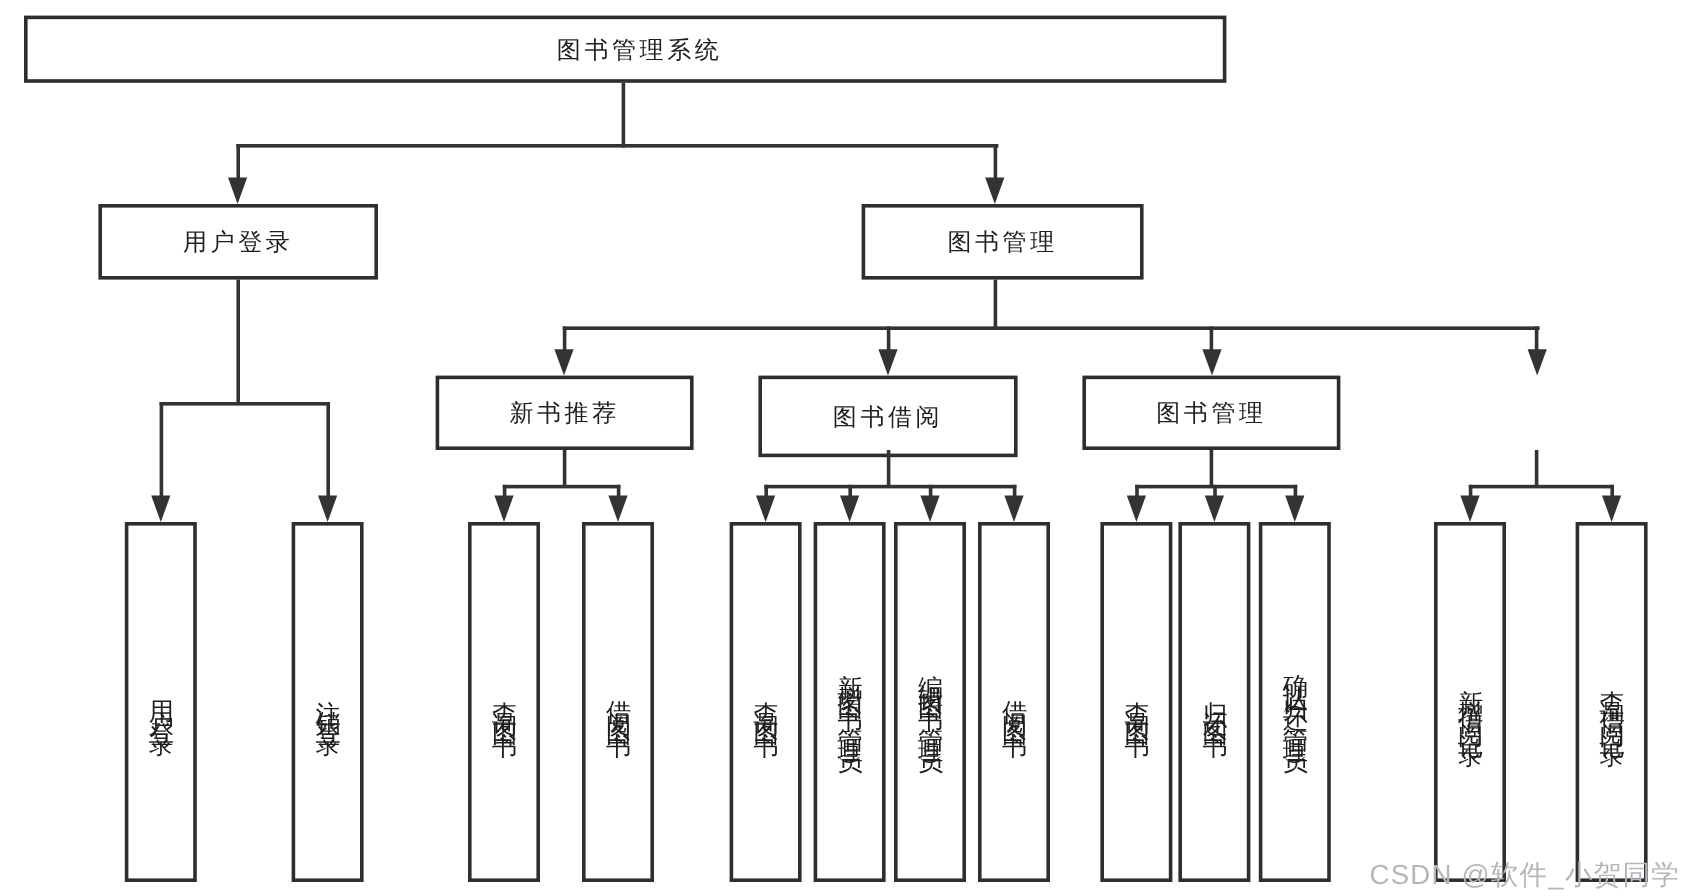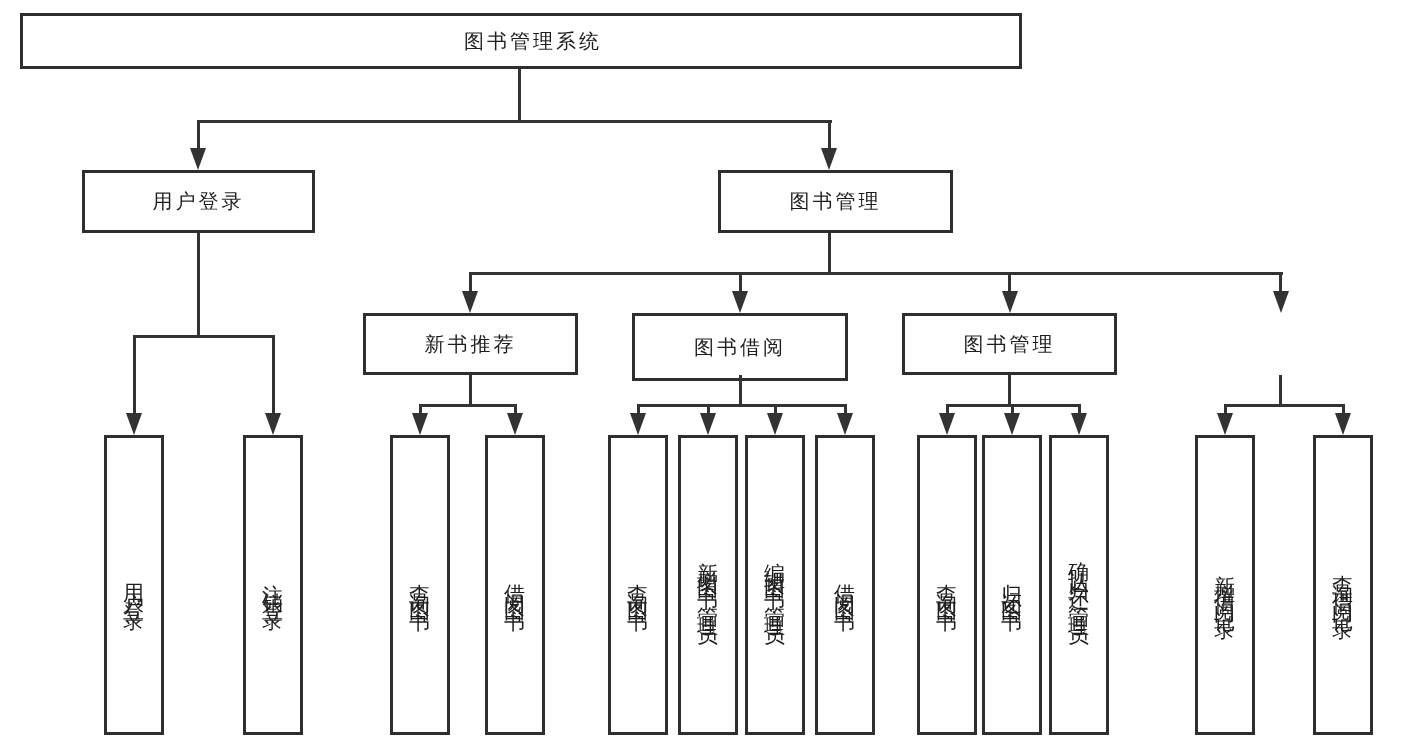--- a/index.html
+++ b/index.html
@@ -140,14 +140,15 @@
   <div class="node vbox" style="left:745px;">编辑图书（管理员）</div>
   <div class="node vbox" style="left:815px;">借阅图书</div>
 
   <div class="node vbox" style="left:917px;">查询图书</div>
   <div class="node vbox" style="left:982px;">归还图书</div>
   <div class="node vbox" style="left:1049px;">确认归还（管理员）</div>
 
   <div class="node vbox" style="left:1195px;">新增借阅记录</div>
   <div class="node vbox" style="left:1313px;">查询借阅记录</div>
 
+  <div class="watermark">CSDN @软件_小贺同学</div>
 
 </div>
 
 </body></html>

